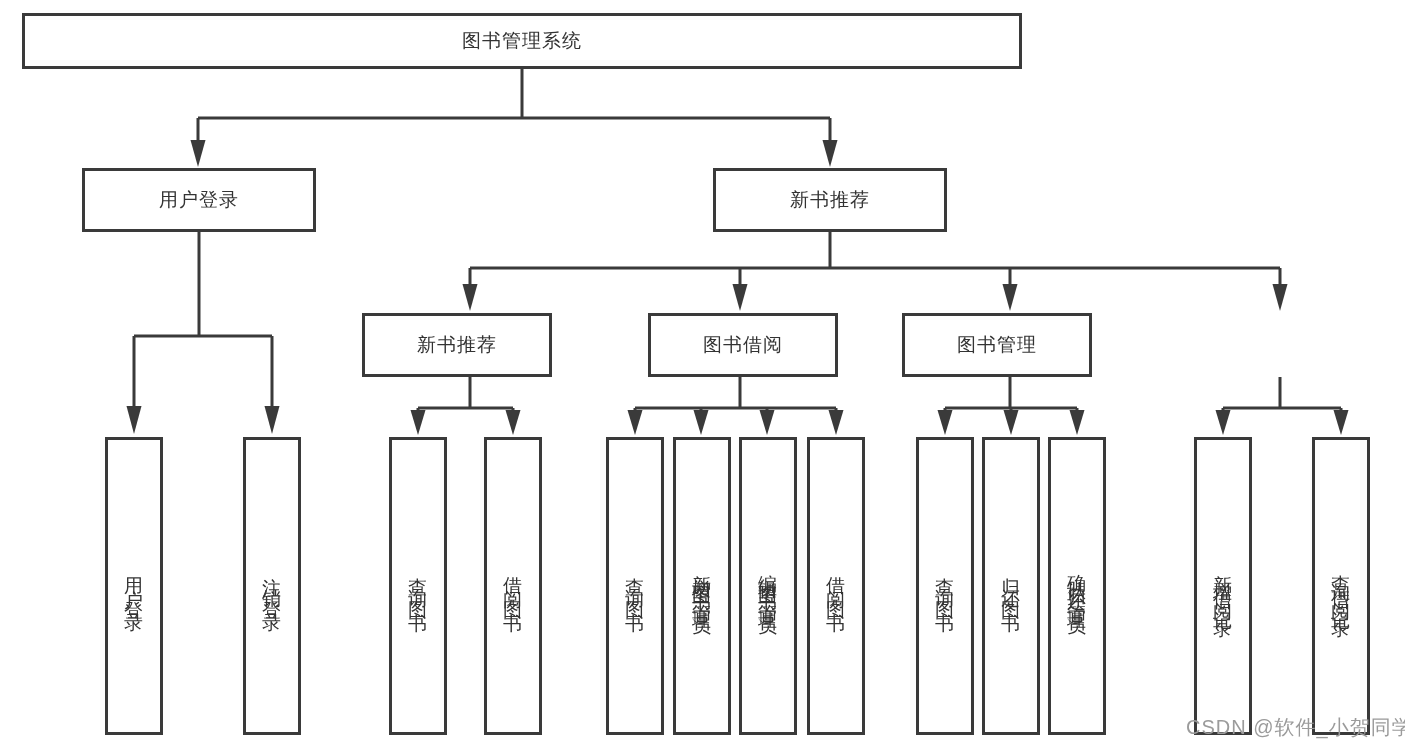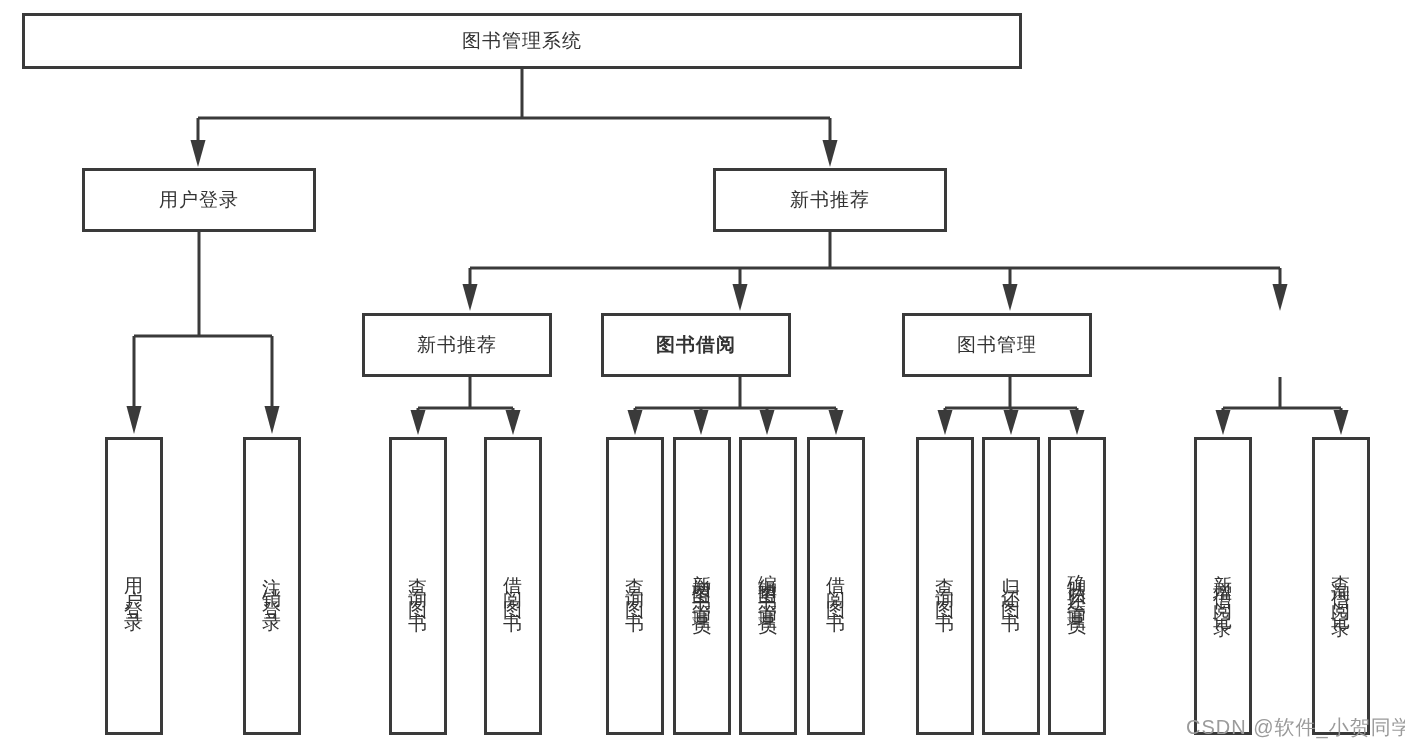--- a/index.html
+++ b/index.html
@@ -48,21 +48,21 @@
   }
   .sp12 { letter-spacing: 12px; }
   .sp9  { letter-spacing: 9px; }
   .sp6  { letter-spacing: 6px; }
   
   .n-root   { left: 22px;   top: 13px;  width: 1000px; height: 56px; }
   .n-login  { left: 82px;   top: 168px; width: 234px;  height: 64px; }
   .n-mgmt   { left: 713px;  top: 168px; width: 234px;  height: 64px; }
   .n-l3     { top: 313px; width: 190px; height: 64px; }
   .n-rec    { left: 362px; }
-  .n-borrow { left: 601px; font-weight: bold; }
+  .n-borrow { left: 648px; }
   .n-cur    { left: 902px; }
   .n-hist   { left: 1172px; }
   .leaf     { top: 437px; width: 58px; height: 298px; }
   .lf1  { left: 105px; }
   .lf2  { left: 243px; }
   .lf3  { left: 389px; }
   .lf4  { left: 484px; }
   .lf5  { left: 606px; }
   .lf6  { left: 673px; }
   .lf7  { left: 739px; }

